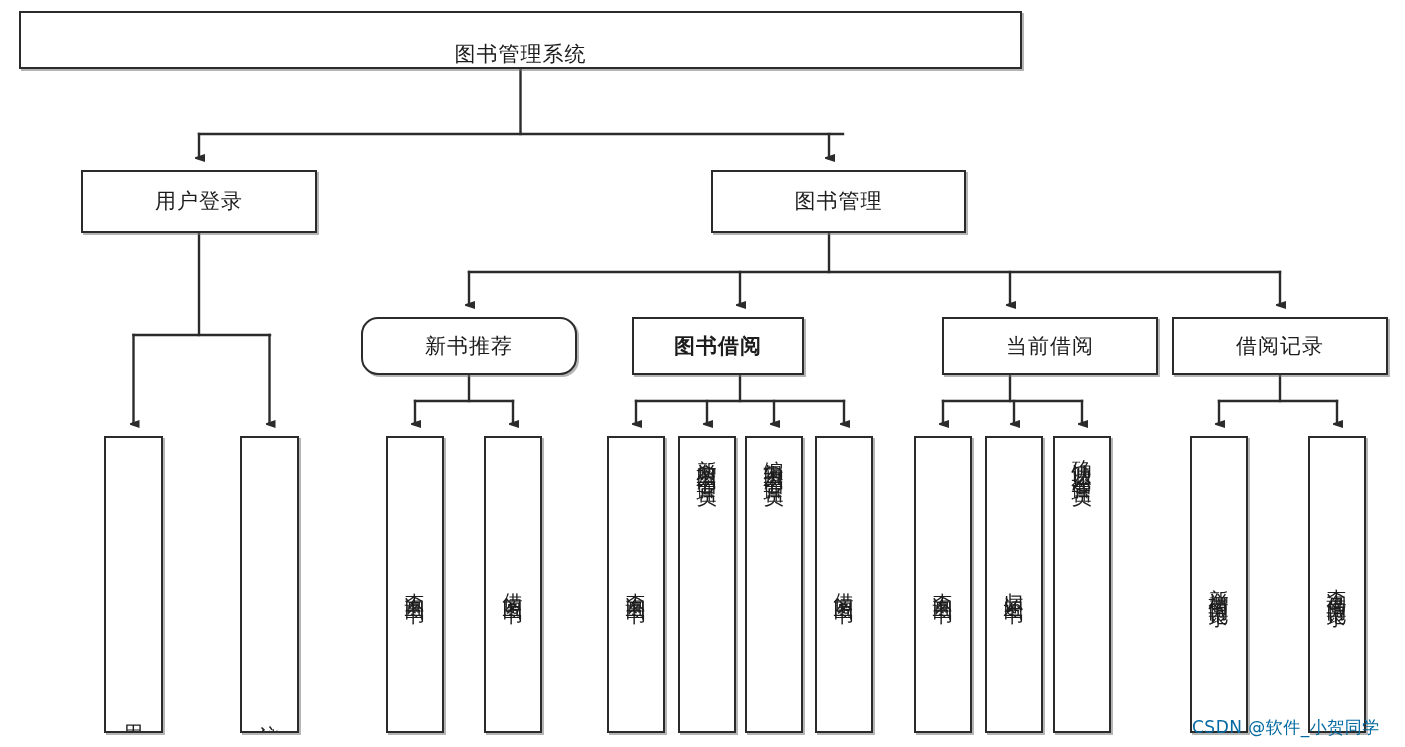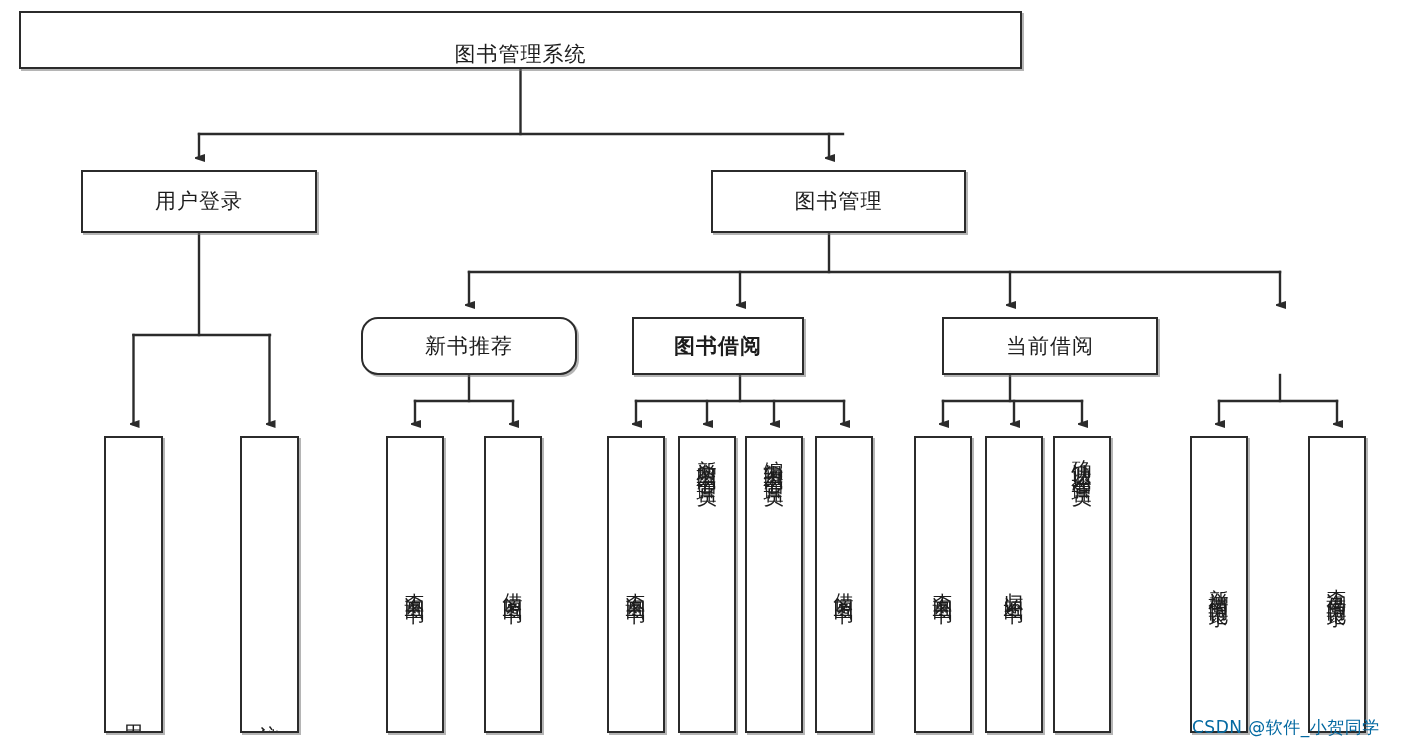--- a/index.html
+++ b/index.html
@@ -134,20 +134,23 @@
 
   <div class="node" id="node-l2-0" style="left: 361px; top: 317px; width: 216px; height: 58px; border-radius: 17px;">
     <span class="node-label">新书推荐</span>
   </div>
   <div class="node" id="node-l2-1" style="left: 632px; top: 317px; width: 172px; height: 58px; font-weight: bold;">
     <span class="node-label">图书借阅</span>
   </div>
   <div class="node" id="node-l2-2" style="left: 902px; top: 317px; width: 216px; height: 58px; margin-left: 40px;">
     <span class="node-label">当前借阅</span>
   </div>
+  <div class="node" id="node-l2-3" style="left: 1172px; top: 317px; width: 216px; height: 58px;">
+    <span class="node-label">借阅记录</span>
+  </div>
 
   <div class="node vertical align-bottom" id="node-leaf-0" style="left: 104px; top: 436px; width: 59px; height: 297px;">
     <span class="node-label">用户登录</span>
   </div>
   <div class="node vertical align-bottom" id="node-leaf-1" style="left: 240px; top: 436px; width: 59px; height: 297px;">
     <span class="node-label">注销登录</span>
   </div>
   <div class="node vertical" id="node-leaf-2" style="left: 386px; top: 436px; width: 58px; height: 297px;">
     <span class="node-label">查询图书</span>
   </div>

